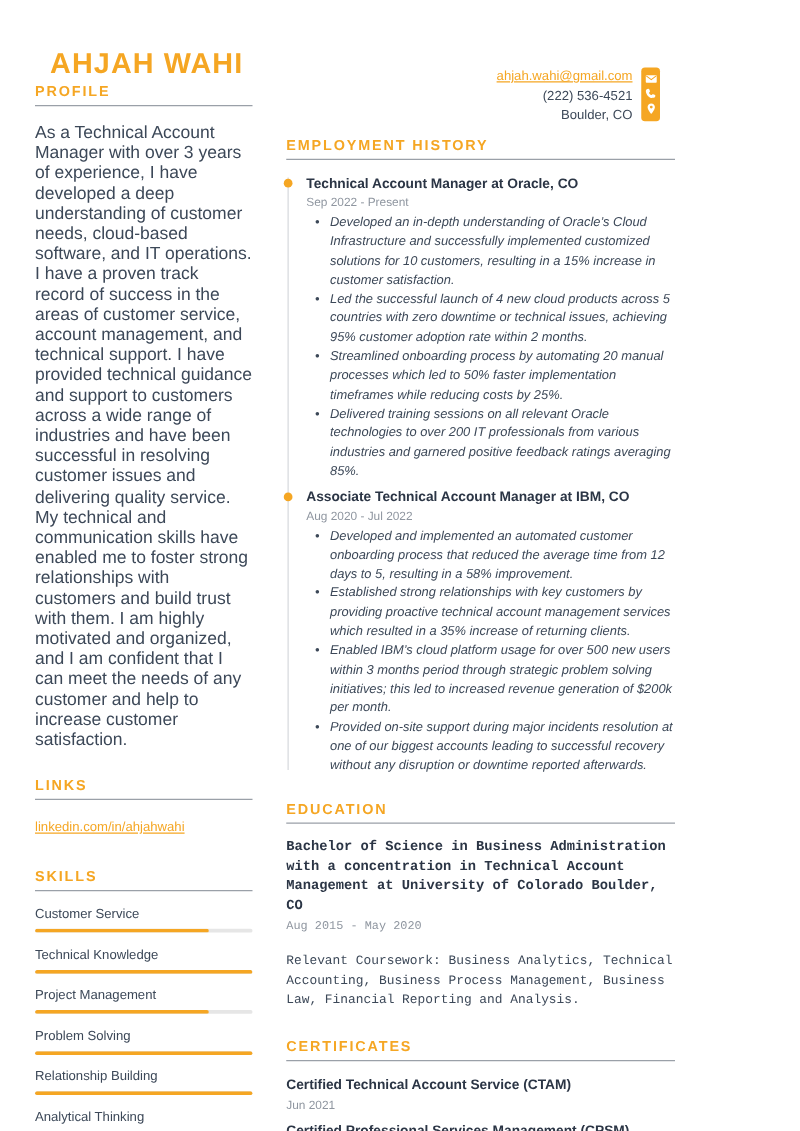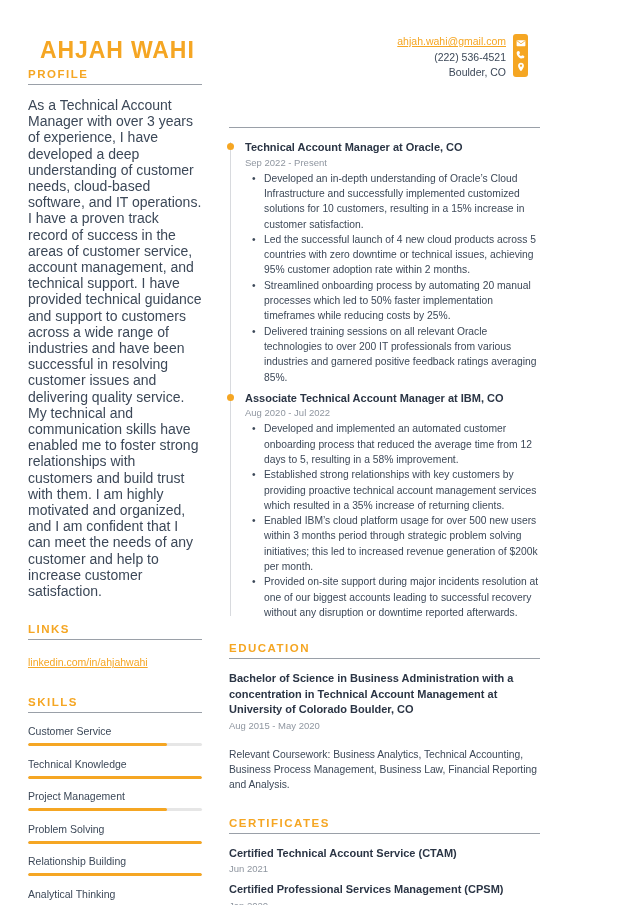--- a/index.html
+++ b/index.html
@@ -41,21 +41,21 @@
   }
   .job-title {
     font-size: 11px;
     color: #58606e;
     margin-top: 4px;
     letter-spacing: 0.1px;
   }
 
   .contact-block {
     position: absolute;
-    top: 34px;
+    top: 54px;
     right: 40px;
     display: flex;
     align-items: flex-start;
   }
   .contact-lines {
     text-align: right;
     font-size: 10.5px;
     line-height: 15.5px;
     color: #3c4858;
     padding-right: 7px;
@@ -201,33 +201,34 @@
     padding-left: 17px;
     list-style: none;
   }
   ul.bullets li {
     font-size: 10.3px;
     line-height: 15.3px;
     color: #3c4858;
     position: relative;
     margin-bottom: 0px;
     padding-left: 2px;
+    font-style: italic;
   }
   ul.bullets li::before {
     content: "\2022";
     position: absolute;
     left: -10px;
     top: 0;
     color: #3c4858;
     font-size: 10.3px;
   }
 
   
   .edu-wrap { margin-top: 22px; }
-  .entry { margin-bottom: 9px; }
+  .entry { margin-bottom: 9px; font-family: Liberation Mono, monospace; }
   .entry-title {
     font-size: 11px;
     font-weight: bold;
     color: #2b3545;
     line-height: 15.5px;
   }
   .entry-dates {
     font-size: 9.5px;
     color: #8f96a0;
     margin-top: 2px;
@@ -339,20 +340,21 @@
         <div class="section-title">LANGUAGES</div>
         <div class="section-rule"></div>
         <div class="lang-item">English</div>
       </div>
 
     </div>
 
     <div class="col-right">
 
       <div class="section">
+        <div class="section-title">EMPLOYMENT HISTORY</div>
         <div class="section-rule"></div>
 
         <div class="timeline">
           <div class="timeline-line"></div>
 
           <div class="job">
             <div class="job-dot"></div>
             <div class="job-heading">Technical Account Manager at Oracle, CO</div>
             <div class="job-dates">Sep 2022 - Present</div>
             <ul class="bullets">

